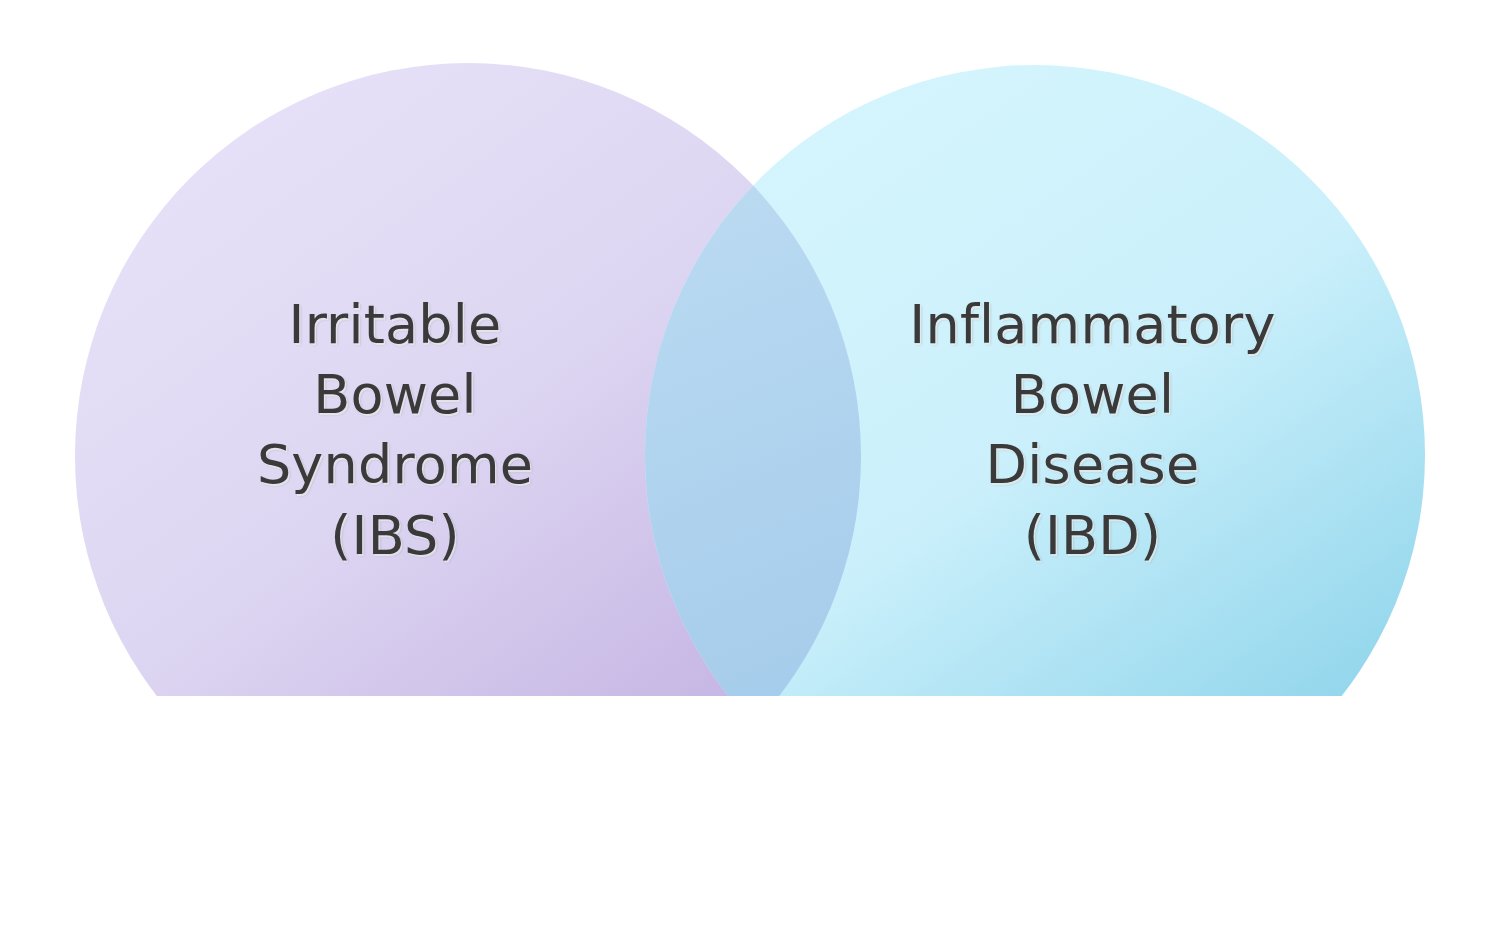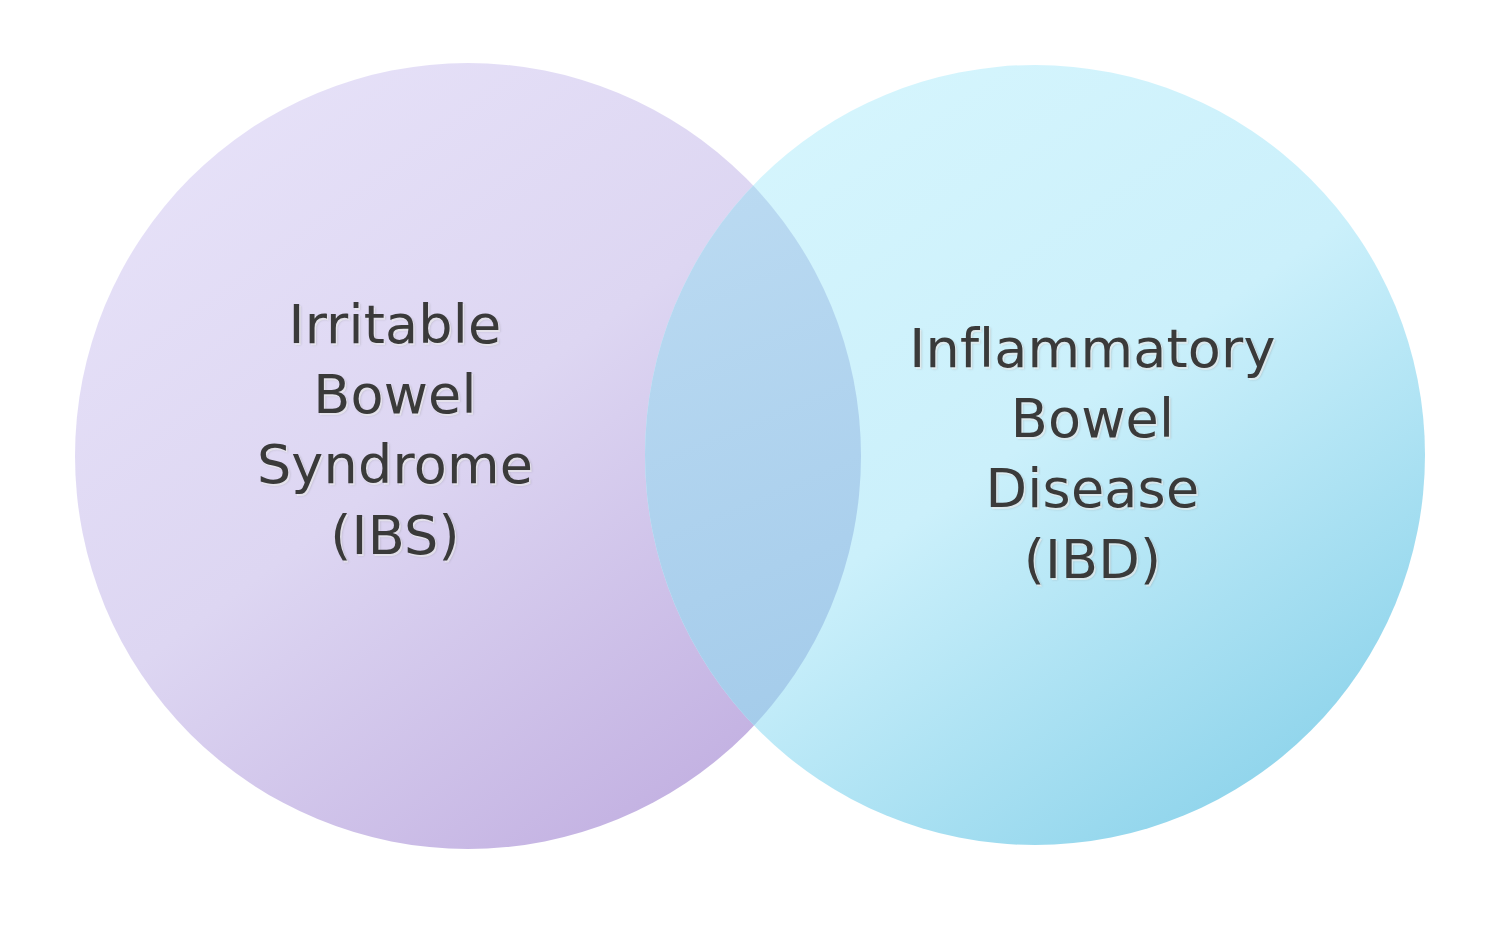--- a/index.html
+++ b/index.html
@@ -46,21 +46,21 @@
   }
   #label-right {
     left: 800px;
     top: 290px;
     width: 585px;
   }
 </style>
 </head>
 <body>
 
-<div id="canvas" style="width: 1500px; height: 948px; background: rgb(255, 255, 255);">
+<div id="canvas" style="width: 1500px; height: 696px; background: rgb(255, 255, 255);">
 
   <svg id="venn-svg" viewBox="0 0 1500 948" xmlns="http://www.w3.org/2000/svg">
     <defs>
       <linearGradient id="grad-left" x1="0.18" y1="0.06" x2="0.85" y2="0.97">
         <stop offset="0%" stop-color="#e6e1f8"></stop>
         <stop offset="45%" stop-color="#ddd6f2"></stop>
         <stop offset="100%" stop-color="#c0ade0"></stop>
       </linearGradient>
       <linearGradient id="grad-right" x1="0.22" y1="0.04" x2="0.88" y2="0.98">
         <stop offset="0%" stop-color="#d5f5fd"></stop>
@@ -85,18 +85,18 @@
     <g clip-path="url(#clip-left-circle)">
       <circle cx="1035" cy="455" r="390" fill="url(#grad-lens)"></circle>
     </g>
   </svg>
 
   <div class="set-label" id="label-left" style="color: rgb(58, 58, 58);">Irritable
 Bowel
 Syndrome
 (IBS)</div>
 
-  <div class="set-label" id="label-right" style="color: rgb(58, 58, 58); margin-top: 24px;">Inflammatory
+  <div class="set-label" id="label-right" style="color: rgb(58, 58, 58);">Inflammatory
 Bowel
 Disease
 (IBD)</div>
 
 </div>
 
 </body></html>

